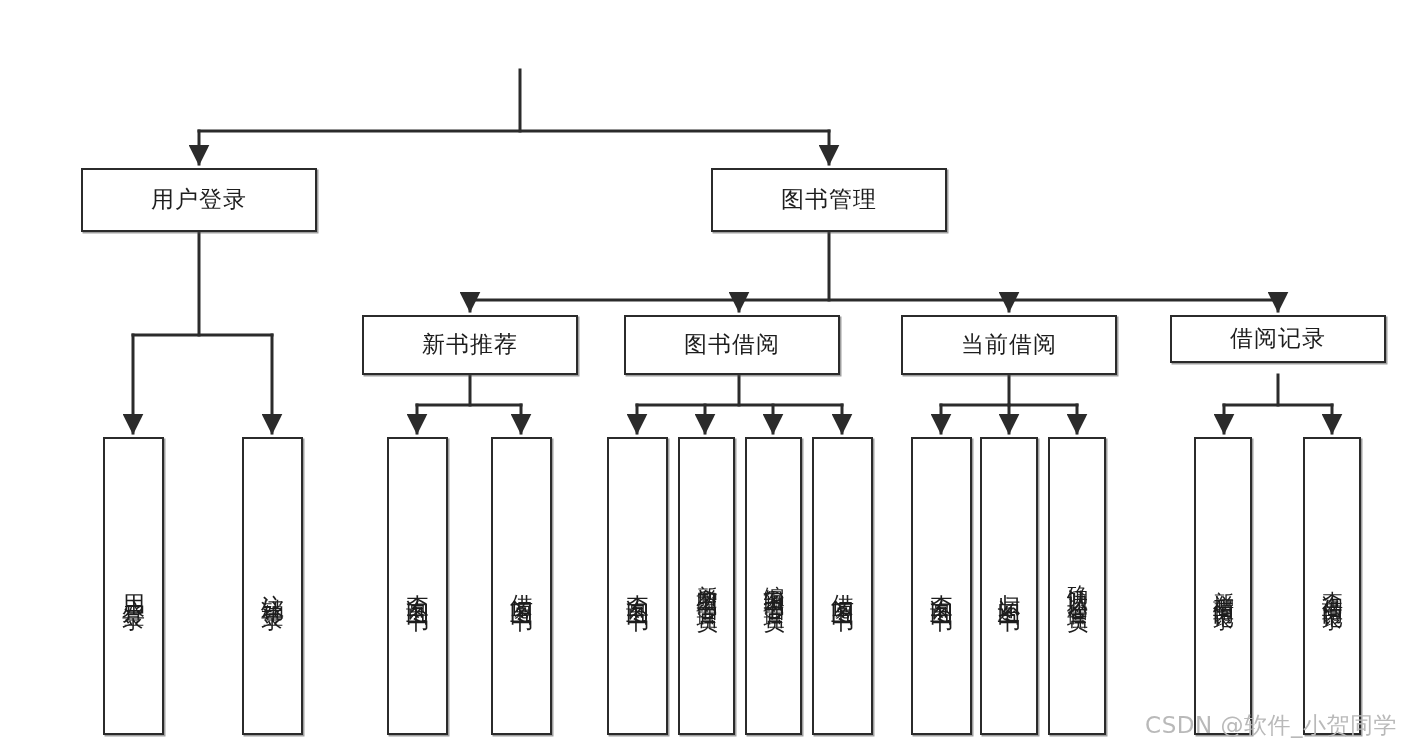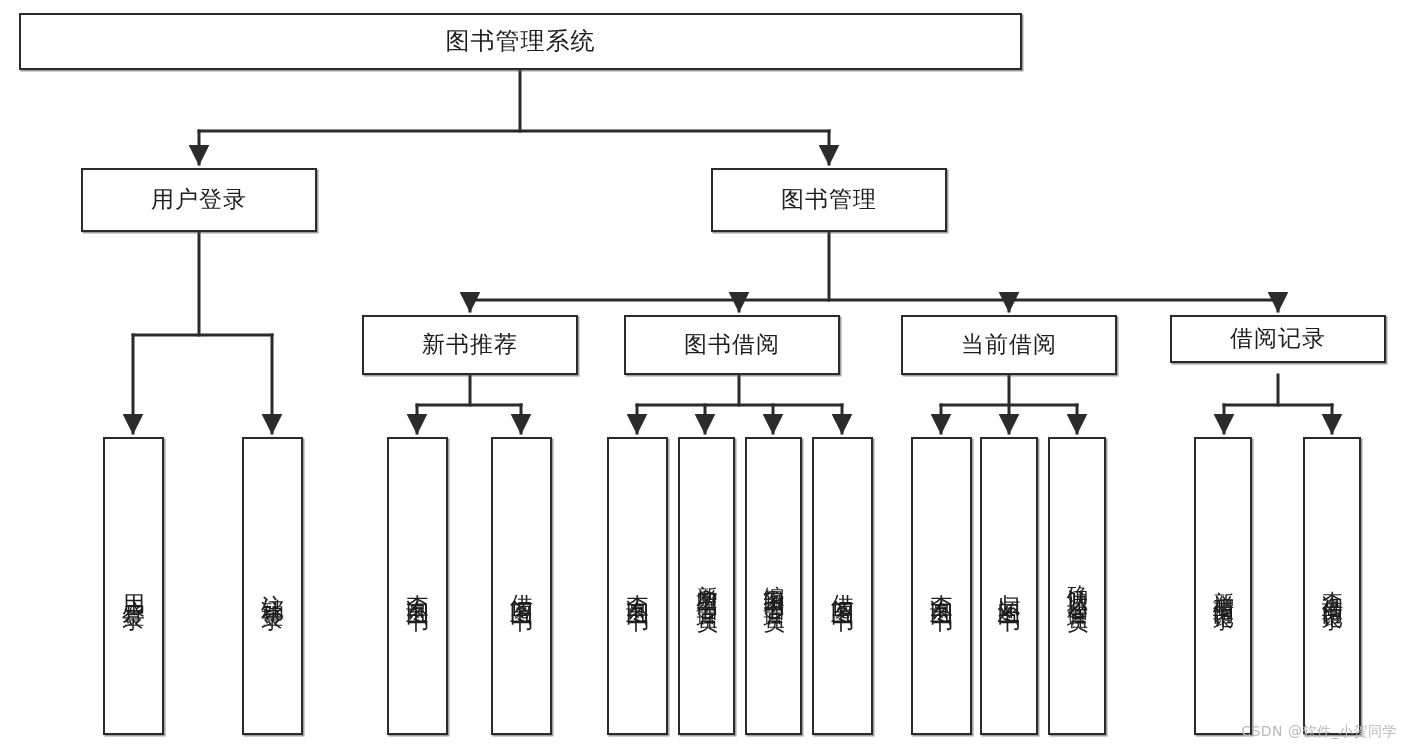--- a/index.html
+++ b/index.html
@@ -66,21 +66,21 @@
     white-space: nowrap;
   }
   .node.vert.narrow .label {
     font-size: 21px;
     letter-spacing: 4px;
   }
   #watermark {
     position: absolute;
     right: 8px;
     bottom: 6px;
-    font-size: 14px;
+    font-size: 23px;
     color: #b9b9b9;
     letter-spacing: 0.5px;
     z-index: 5;
     white-space: nowrap;
     user-select: none;
   }
 </style>
 </head>
 <body>
 
@@ -129,23 +129,20 @@
       <path d="M 1009 405 L 1009 433" marker-end="url(#arrow)"></path>
       <path d="M 1077 405 L 1077 433" marker-end="url(#arrow)"></path>
 
       <path d="M 1278 375 L 1278 405"></path>
       <path d="M 1224 405 L 1332 405"></path>
       <path d="M 1224 405 L 1224 433" marker-end="url(#arrow)"></path>
       <path d="M 1332 405 L 1332 433" marker-end="url(#arrow)"></path>
     </g>
   </svg>
 
-  <div class="node horiz root" style="left:19px; top:13px; width:1003px; height:57px;">
-    <span class="label">图书管理系统</span>
-  </div>
 
   <div class="node horiz" style="left:81px; top:168px; width:236px; height:64px;">
     <span class="label">用户登录</span>
   </div>
   <div class="node horiz" style="left:711px; top:168px; width:236px; height:64px;">
     <span class="label">图书管理</span>
   </div>
 
   <div class="node horiz" style="left:362px; top:315px; width:216px; height:60px;">
     <span class="label">新书推荐</span>

